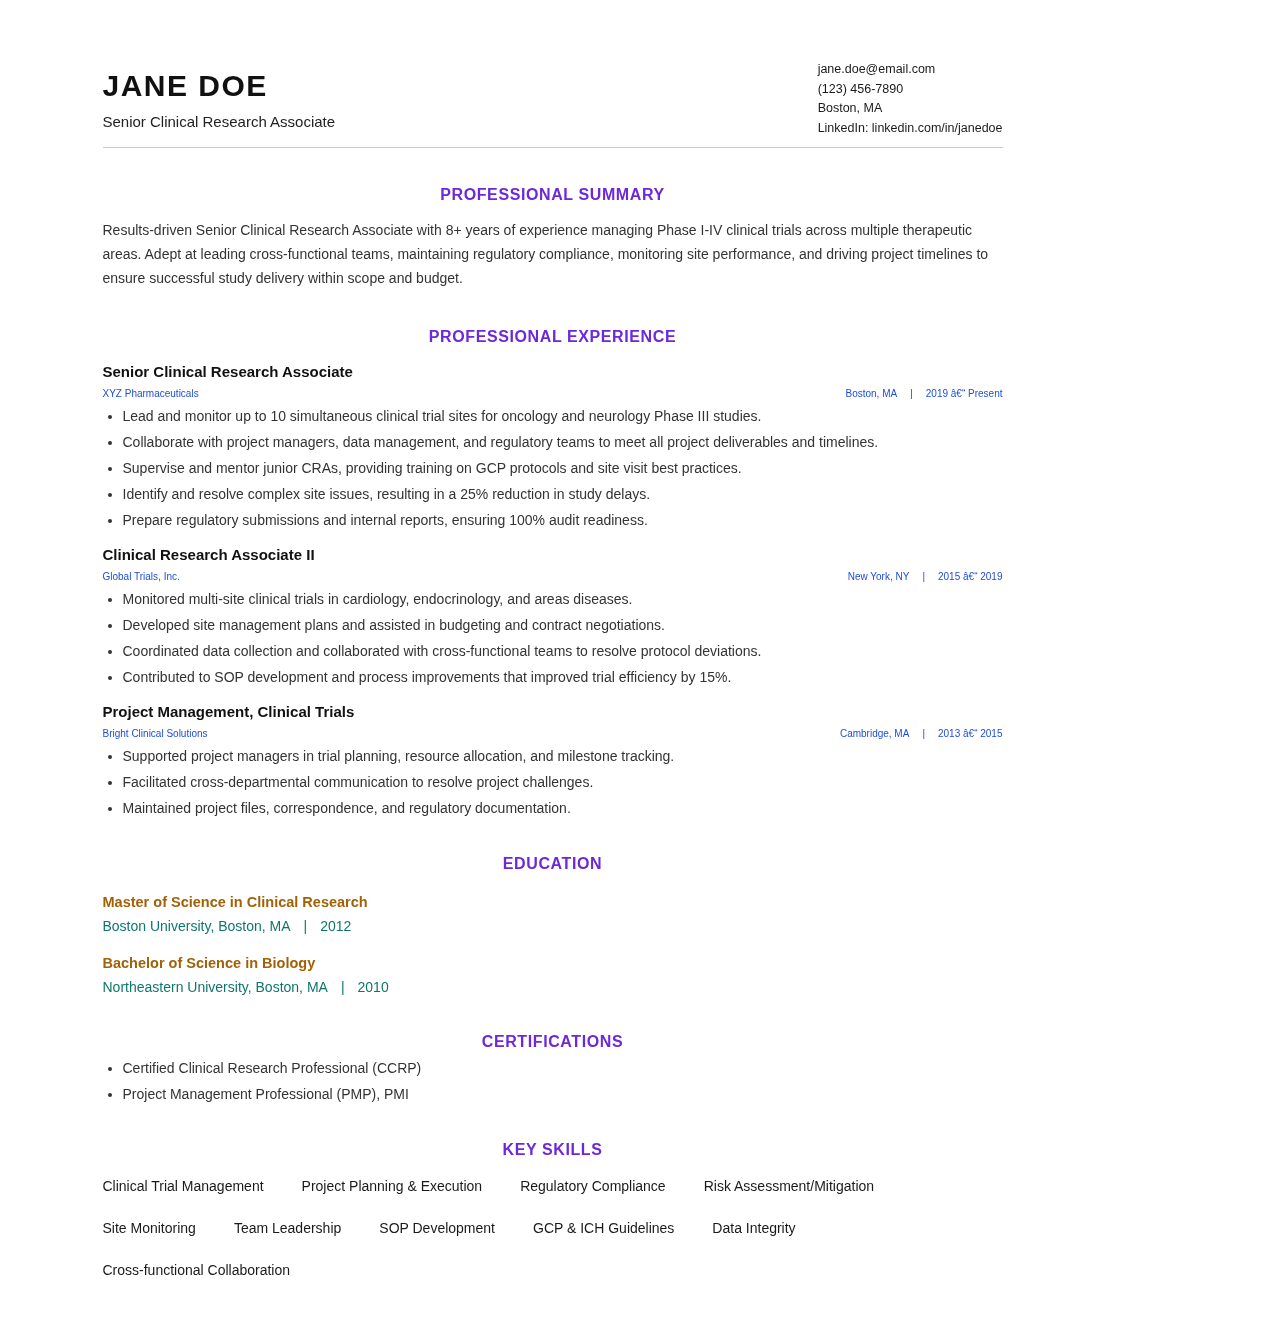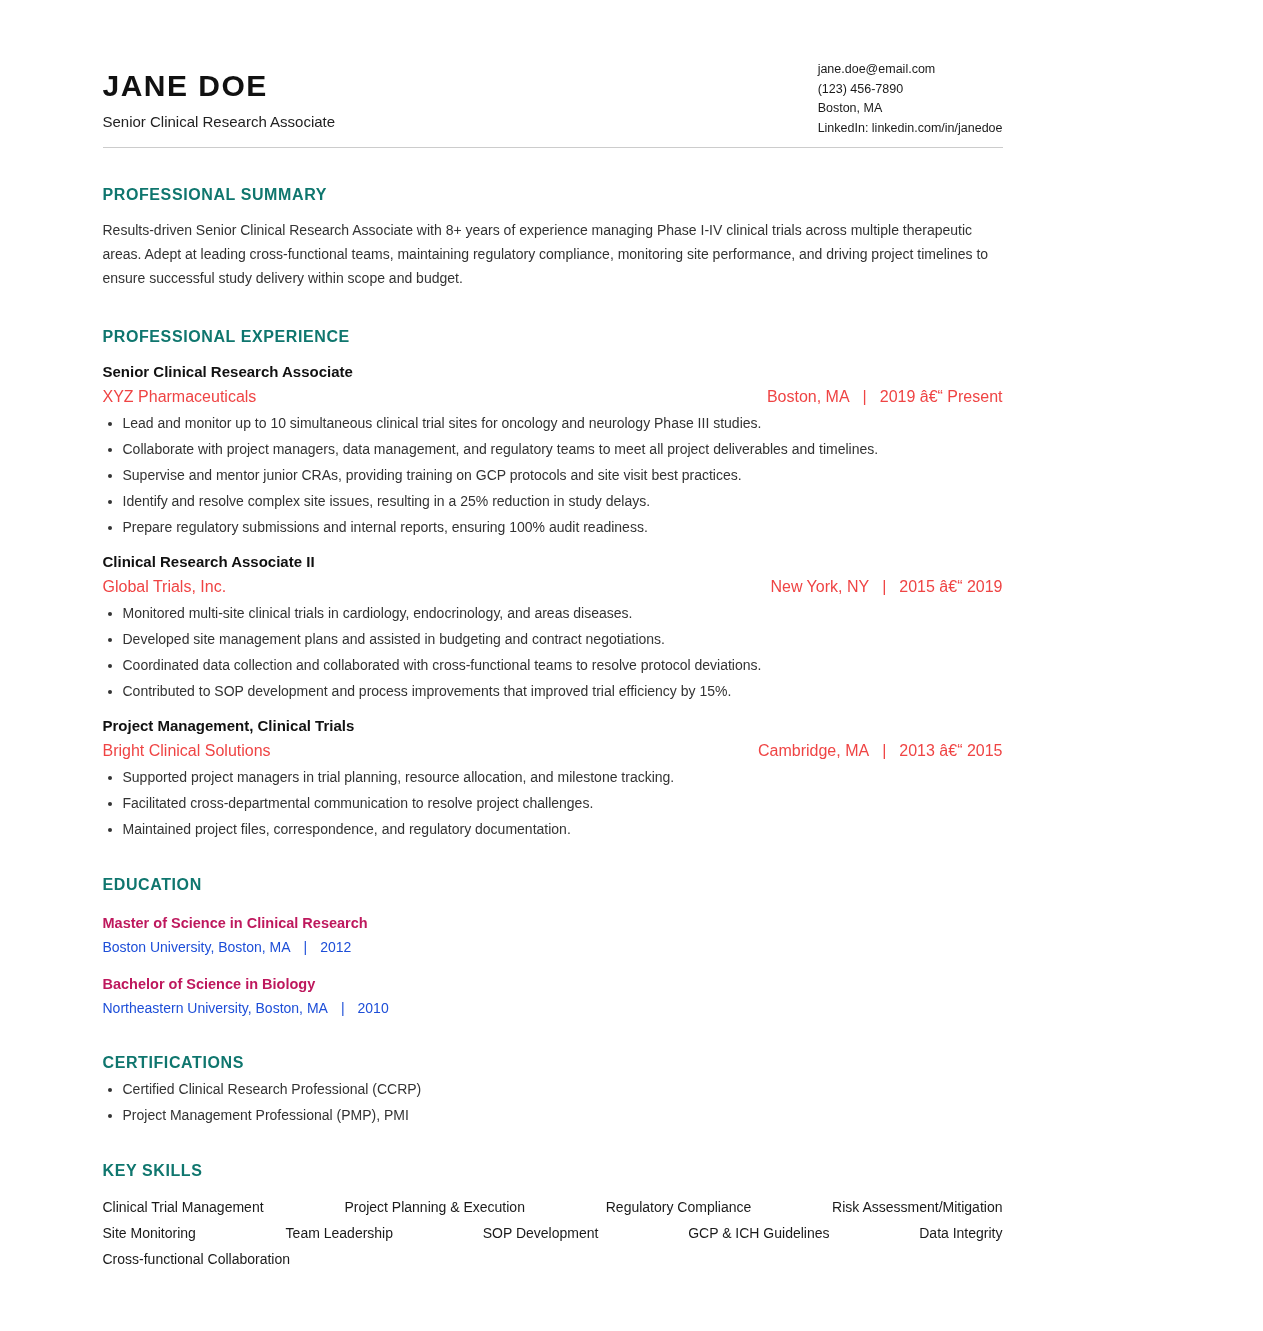--- a/index.html
+++ b/index.html
@@ -8,39 +8,39 @@
   .page { width: 1105px; height: 1331px; background: #fff; overflow: hidden; }
   .content { width: 900px; margin: 0 auto; padding-top: 60px; }
 
   .header { display: flex; justify-content: space-between; align-items: flex-start; }
   .name { font-size: 30px; font-weight: bold; letter-spacing: 1.5px; color: #111; line-height: 1.2; margin-top: 8px; }
   .headline { font-size: 15px; color: #222; margin-top: 9px; }
   .contact { text-align: left; font-size: 12.5px; line-height: 19.5px; color: #1a1a1a; }
   .rule { border: none; border-top: 1px solid #ccc; margin-top: 9px; }
 
   .section { margin-top: 37px; }
-  .section-heading { font-size: 16px; font-weight: bold; letter-spacing: 0.6px; color: #0f766e; line-height: 1.2; }
+  .section-heading { font-size: 16px; font-weight: bold; letter-spacing: 0.6px; color: #6d28d9; line-height: 1.2; text-align: center; }
   .summary-text { margin-top: 14px; font-size: 14px; line-height: 24px; color: #333; }
 
   .job { margin-top: 17px; }
   .job-title { font-size: 15px; font-weight: bold; color: #111; line-height: 1.25; }
-  .company-row { display: flex; justify-content: space-between; margin-top: 6px; font-size: 16px; color: #ef4444; }
+  .company-row { display: flex; justify-content: space-between; margin-top: 6px; font-size: 10px; color: #1d4ed8; }
   .meta { white-space: nowrap; padding-left: 48px; }
   .sep { margin: 0 13px; }
 
   ul.bullets { list-style: disc; padding-left: 20px; margin-top: 5px; }
   ul.bullets li { font-size: 14px; line-height: 17px; margin: 9px 0; color: #333; }
 
   .degree-block { margin-top: 21px; }
-  .degree-title { font-size: 14.5px; font-weight: bold; color: #be185d; }
-  .school-row { margin-top: 8px; font-size: 14px; color: #1d4ed8; }
+  .degree-title { font-size: 14.5px; font-weight: bold; color: #a16207; }
+  .school-row { margin-top: 8px; font-size: 14px; color: #0f766e; }
 
   .certs ul.bullets { margin-top: 8px; }
 
-  .skills { display: flex; flex-wrap: wrap; gap: 9px 38px; margin-top: 19px; justify-content: space-between; }
+  .skills { display: flex; flex-wrap: wrap; gap: 25px 38px; margin-top: 19px; }
   .skill { font-size: 14px; color: #1a1a1a; line-height: 17px; }
 </style>
 </head>
 <body>
 
 <div class="page">
   <div class="content">
 
     <div class="header">
       <div>

